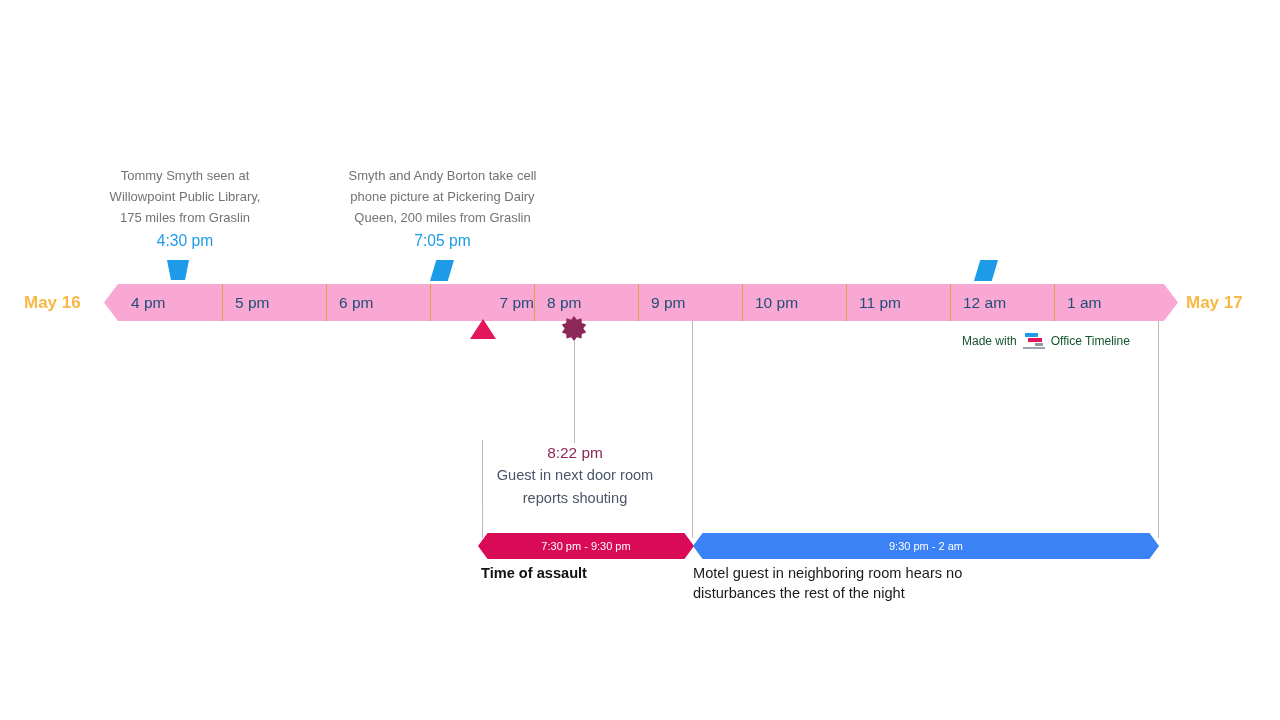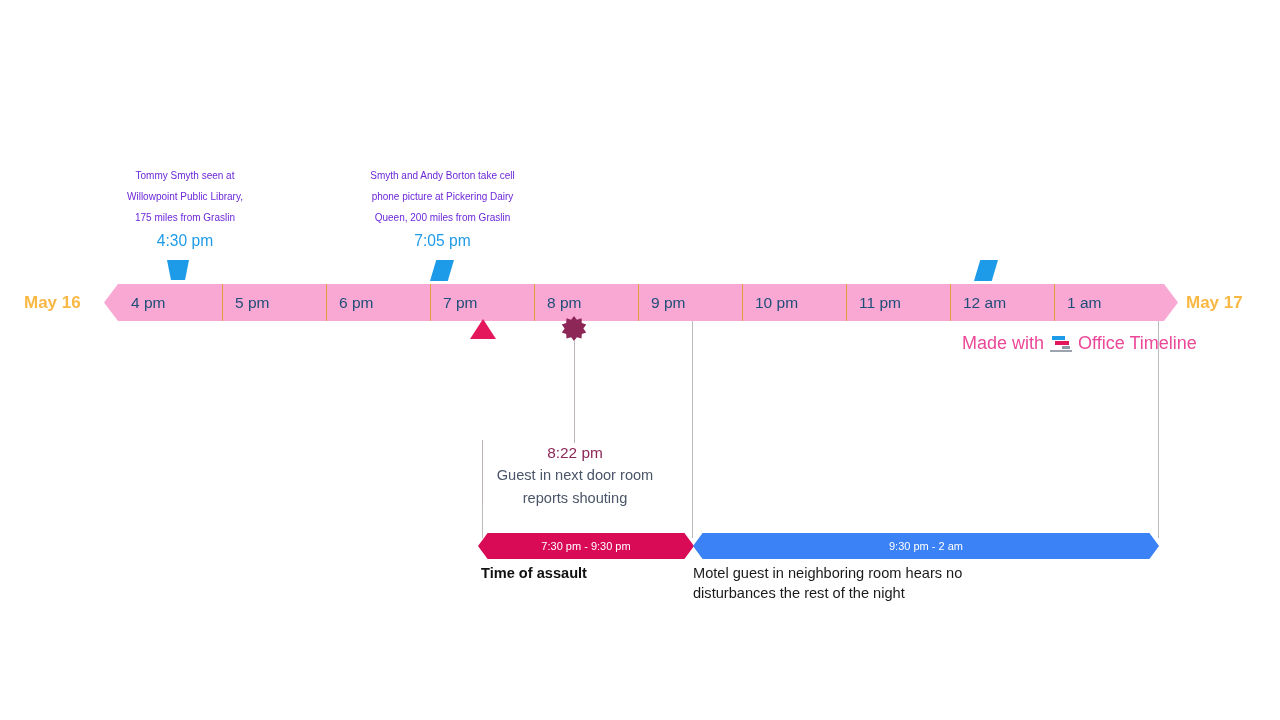--- a/index.html
+++ b/index.html
@@ -45,22 +45,22 @@
     font-weight:600;
     line-height:37px;
     white-space:nowrap;
   }
   .band-end.left{ left:24px; }
   .band-end.right{ left:1186px; }
 
   
   .ms-top{position:absolute;text-align:center;}
   .ms-top .desc{
-    color:#6d28d9;
-    font-size:10px;
+    color:#737373;
+    font-size:13px;
     line-height:21px;
     white-space:pre-line;
   }
   .ms-top .time{
     color:#1E9BE8;
     font-size:15.6px;
     line-height:23px;
     margin-top:1px;
     text-align:center;
   }
@@ -140,21 +140,21 @@
     white-space:pre-line;
   }
   .bar-label.bold{font-weight:bold;color:#111111;}
   .bar-label.plain{color:#1A1A1A;}
 
   
   .brand{
     position:absolute;
     left:962px; top:333px;
     display:flex;align-items:center;gap:6px;
-    font-size:18px;color:#ec4899;
+    font-size:12px;color:#14532d;
     white-space:nowrap;
   }
   .brand .logo{
     position:relative;width:22px;height:16px;display:inline-block;
   }
   .brand .logo i{position:absolute;display:block;}
   .l1{left:2px;top:0px;width:13px;height:4px;background:#1E9BE8;}
   .l2{left:5px;top:5px;width:14px;height:4px;background:#E4175C;}
   .l3{left:12px;top:10px;width:8px;height:3px;background:#8E99A8;}
   .l4{left:0px;top:14px;width:22px;height:2px;background:#9AA3AE;}
@@ -166,21 +166,21 @@
 
   <div class="band-end left">May 16</div>
   <div class="band-end right">May 17</div>
 
   <div class="band" id="band">
       <div class="hour-cell" style="left: 14px; width: 104px;">4 pm</div>
       <div class="hour-cell" style="left: 118px; width: 104px;">5 pm</div>
       <div class="hour-sep" style="left: 118px;"></div>
       <div class="hour-cell" style="left: 222px; width: 104px;">6 pm</div>
       <div class="hour-sep" style="left: 222px;"></div>
-      <div class="hour-cell" style="left: 326px; width: 104px;">7 pm</div>
+      <div class="hour-cell" style="left: 326px; width: 104px; text-align: right;">7 pm</div>
       <div class="hour-sep" style="left: 326px;"></div>
       <div class="hour-cell" style="left: 430px; width: 104px;">8 pm</div>
       <div class="hour-sep" style="left: 430px;"></div>
       <div class="hour-cell" style="left: 534px; width: 104px;">9 pm</div>
       <div class="hour-sep" style="left: 534px;"></div>
       <div class="hour-cell" style="left: 638px; width: 104px;">10 pm</div>
       <div class="hour-sep" style="left: 638px;"></div>
       <div class="hour-cell" style="left: 742px; width: 104px;">11 pm</div>
       <div class="hour-sep" style="left: 742px;"></div>
       <div class="hour-cell" style="left: 846px; width: 104px;">12 am</div>

